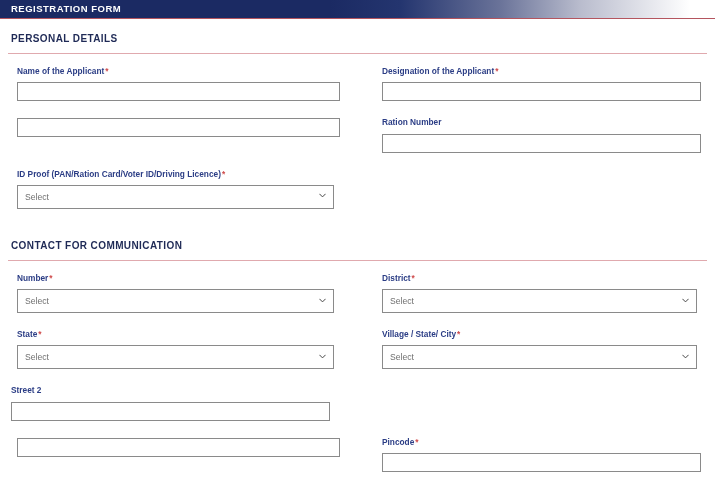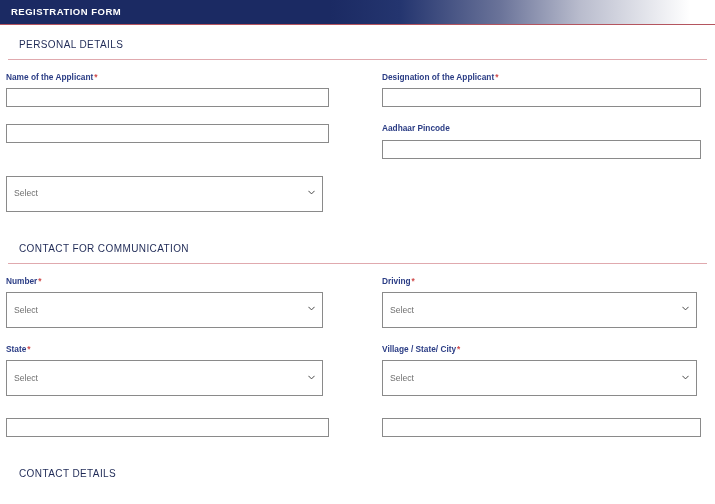--- a/index.html
+++ b/index.html
@@ -11,21 +11,21 @@
     width: 715px;
     height: 504px;
     overflow: hidden;
     font-family: "Liberation Sans", sans-serif;
     -webkit-font-smoothing: antialiased;
   }
 
   
   .title-bar {
     position: relative;
-    height: 25px;
+    height: 19px;
     background: linear-gradient(to right,
         #1b2a63 0px, #1b2a63 330px,
         #24356f 400px, #6a7399 500px,
         #b9bccd 580px, #ffffff 690px, #ffffff 715px);
     border-bottom: 1px solid #b4555f;
     box-sizing: border-box;
     display: flex;
     align-items: center;
   }
   .title-bar-text {
@@ -45,43 +45,42 @@
   
   .section {
     margin: 0;
   }
   .section-head {
     padding: 15px 0 5px 11px;
   }
   .section-title {
     color: #1f2a56;
     font-size: 10px;
-    font-weight: normal;
+    font-weight: bold;
     letter-spacing: 0.4px;
     line-height: 1;
-    margin-left: 8px;
   }
   .section-rule {
     height: 1px;
     background: #e0a9ae;
     margin: 4px 8px 0 8px;
   }
 
   
   .rows {
     padding-top: 13px;
   }
   .row {
     display: flex;
     margin-bottom: 5px;
   }
   .col {
     box-sizing: border-box;
   }
-  .col-left  { width: 371px; padding-left: 6px; }
+  .col-left  { width: 371px; padding-left: 17px; }
   .col-right { width: 344px; padding-left: 11px; }
 
   .field-label {
     color: #2b3d85;
     font-size: 8.3px;
     font-weight: bold;
     line-height: 1;
     margin-bottom: 7px;
     white-space: nowrap;
   }
@@ -97,21 +96,21 @@
     border: 1px solid #8a8a8a;
     background: #ffffff;
     display: block;
     margin-bottom: 12px;
   }
   .col-left  .text-input { width: 323px; }
   .col-right .text-input { width: 319px; }
 
   .select-box {
     box-sizing: border-box;
-    height: 36px;
+    height: 24px;
     border: 1px solid #8a8a8a;
     background: #ffffff;
     display: flex;
     align-items: center;
     justify-content: space-between;
     padding: 0 7px 0 7px;
     margin-bottom: 12px;
   }
   .col-left  .select-box { width: 317px; }
   .col-right .select-box { width: 315px; }
@@ -151,26 +150,27 @@
           <div class="col col-right">
             <div class="field-label"><span>Designation of the Applicant</span><span class="req">*</span></div>
             <div class="text-input"><span></span></div>
           </div>
         </div>
         <div class="row">
           <div class="col col-left">
             <div class="text-input"><span></span></div>
           </div>
           <div class="col col-right">
-            <div class="field-label"><span>Aadhaar Pincode</span></div>
-            <div class="text-input"><span></span></div>
-          </div>
-        </div>
-        <div class="row">
-          <div class="col col-left">
+            <div class="field-label"><span>Ration Number</span></div>
+            <div class="text-input"><span></span></div>
+          </div>
+        </div>
+        <div class="row">
+          <div class="col col-left">
+            <div class="field-label"><span>ID Proof (PAN/Ration Card/Voter ID/Driving Licence)</span><span class="req">*</span></div>
             <div class="select-box">
               <span class="select-value">Select</span>
               <span class="chev">
                 <svg viewBox="0 0 10 6" width="7" height="5" aria-hidden="true">
                   <path d="M1 1 L5 5 L9 1" fill="none" stroke="#444" stroke-width="1.4" stroke-linecap="round" stroke-linejoin="round"></path>
                 </svg>
               </span>
             </div>
           </div>
           <div class="col col-right"></div>
@@ -189,21 +189,21 @@
             <div class="select-box">
               <span class="select-value">Select</span>
               <span class="chev">
                 <svg viewBox="0 0 10 6" width="7" height="5" aria-hidden="true">
                   <path d="M1 1 L5 5 L9 1" fill="none" stroke="#444" stroke-width="1.4" stroke-linecap="round" stroke-linejoin="round"></path>
                 </svg>
               </span>
             </div>
           </div>
           <div class="col col-right">
-            <div class="field-label"><span>Driving</span><span class="req">*</span></div>
+            <div class="field-label"><span>District</span><span class="req">*</span></div>
             <div class="select-box">
               <span class="select-value">Select</span>
               <span class="chev">
                 <svg viewBox="0 0 10 6" width="7" height="5" aria-hidden="true">
                   <path d="M1 1 L5 5 L9 1" fill="none" stroke="#444" stroke-width="1.4" stroke-linecap="round" stroke-linejoin="round"></path>
                 </svg>
               </span>
             </div>
           </div>
         </div>
@@ -225,26 +225,31 @@
               <span class="select-value">Select</span>
               <span class="chev">
                 <svg viewBox="0 0 10 6" width="7" height="5" aria-hidden="true">
                   <path d="M1 1 L5 5 L9 1" fill="none" stroke="#444" stroke-width="1.4" stroke-linecap="round" stroke-linejoin="round"></path>
                 </svg>
               </span>
             </div>
           </div>
         </div>
         <div class="row">
-        </div>
-        <div class="row">
-          <div class="col col-left">
-            <div class="text-input"><span></span></div>
-          </div>
-          <div class="col col-right">
+          <div class="col col-right">
+            <div class="field-label"><span>Street 2</span></div>
+            <div class="text-input"><span></span></div>
+          </div>
+        </div>
+        <div class="row">
+          <div class="col col-left">
+            <div class="text-input"><span></span></div>
+          </div>
+          <div class="col col-right">
+            <div class="field-label"><span>Pincode</span><span class="req">*</span></div>
             <div class="text-input"><span></span></div>
           </div>
         </div>
       </div>
     </div>
     <div class="section">
       <div class="section-head">
         <div class="section-title">CONTACT DETAILS</div>
       </div>
     </div>

